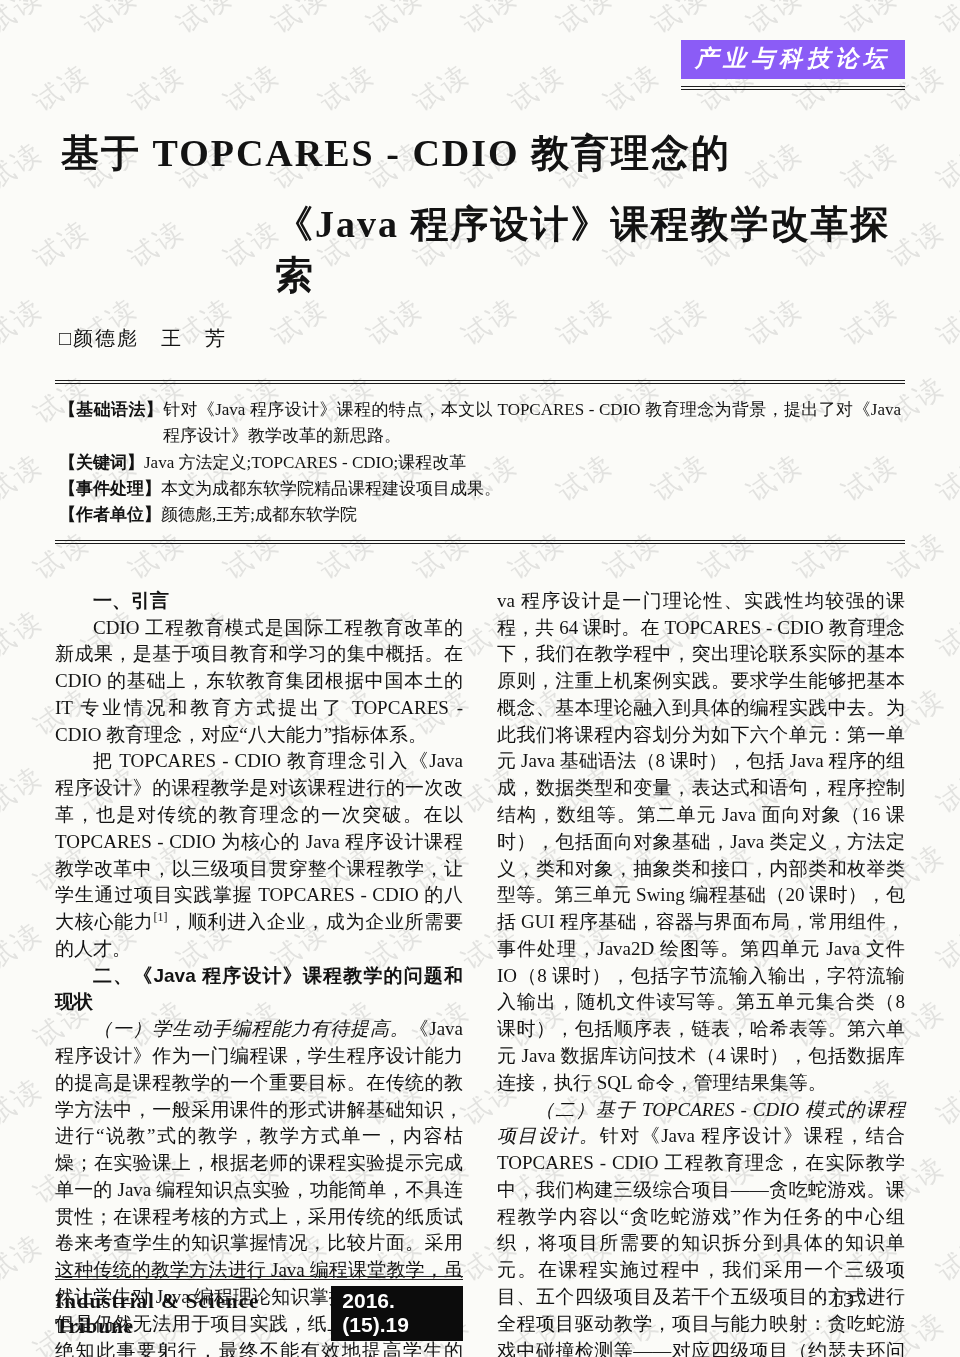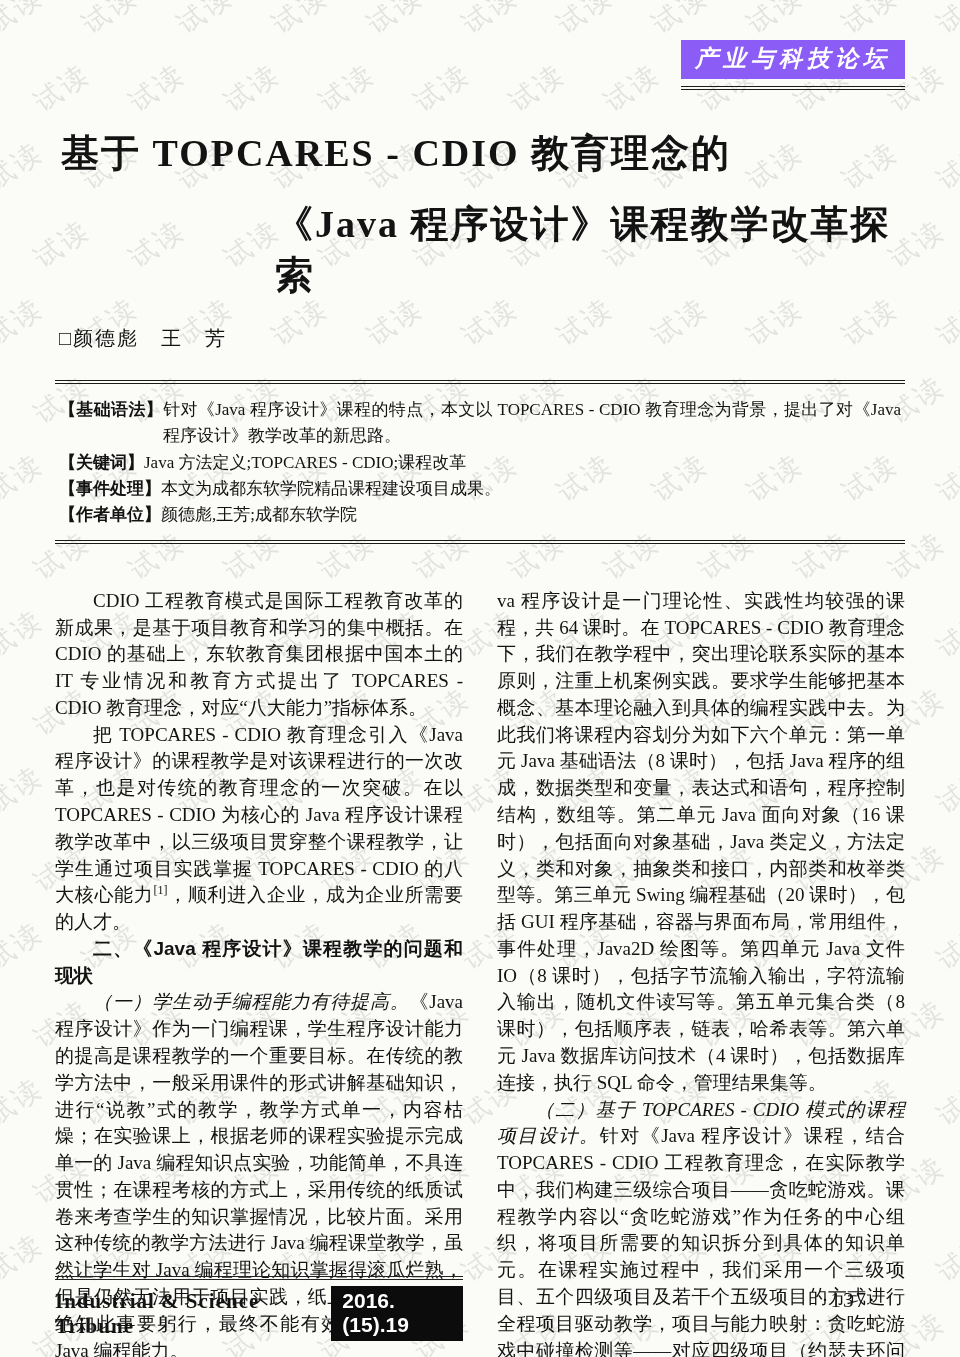--- a/index.html
+++ b/index.html
@@ -315,20 +315,21 @@
 
   <div class="abstract-box">
     <p class="abstract-item"><span class="abstract-label">【基础语法】</span><span>针对《Java 程序设计》课程的特点，本文以 TOPCARES - CDIO 教育理念为背景，提出了对《Java 程序设计》教学改革的新思路。</span></p>
     <p class="abstract-item"><span class="abstract-label">【关键词】</span><span>Java 方法定义;TOPCARES - CDIO;课程改革</span></p>
     <p class="abstract-item"><span class="abstract-label">【事件处理】</span><span>本文为成都东软学院精品课程建设项目成果。</span></p>
     <p class="abstract-item"><span class="abstract-label">【作者单位】</span><span>颜德彪,王芳;成都东软学院</span></p>
   </div>
 
   <div class="columns">
     <div class="col">
+        <p class="heading">一、引言</p>
         <p class="para">CDIO 工程教育模式是国际工程教育改革的新成果，是基于项目教育和学习的集中概括。在 CDIO 的基础上，东软教育集团根据中国本土的 IT 专业情况和教育方式提出了 TOPCARES - CDIO 教育理念，对应“八大能力”指标体系。</p>
         <p class="para">把 TOPCARES - CDIO 教育理念引入《Java 程序设计》的课程教学是对该课程进行的一次改革，也是对传统的教育理念的一次突破。在以 TOPCARES - CDIO 为核心的 Java 程序设计课程教学改革中，以三级项目贯穿整个课程教学，让学生通过项目实践掌握 TOPCARES - CDIO 的八大核心能力<sup>[1]</sup>，顺利进入企业，成为企业所需要的人才。</p>
         <p class="heading">二、《Java 程序设计》课程教学的问题和现状</p>
         <p class="para"><span class="lead">（一）学生动手编程能力有待提高。</span>《Java 程序设计》作为一门编程课，学生程序设计能力的提高是课程教学的一个重要目标。在传统的教学方法中，一般采用课件的形式讲解基础知识，进行“说教”式的教学，教学方式单一，内容枯燥；在实验课上，根据老师的课程实验提示完成单一的 Java 编程知识点实验，功能简单，不具连贯性；在课程考核的方式上，采用传统的纸质试卷来考查学生的知识掌握情况，比较片面。采用这种传统的教学方法进行 Java 编程课堂教学，虽然让学生对 Java 编程理论知识掌握得滚瓜烂熟，但是仍然无法用于项目实践，纸上谈兵终觉浅，绝知此事要躬行，最终不能有效地提高学生的 Java 编程能力。</p>
       </div>
     <div class="col">
         <p class="para-continue">va 程序设计是一门理论性、实践性均较强的课程，共 64 课时。在 TOPCARES - CDIO 教育理念下，我们在教学程中，突出理论联系实际的基本原则，注重上机案例实践。要求学生能够把基本概念、基本理论融入到具体的编程实践中去。为此我们将课程内容划分为如下六个单元：第一单元 Java 基础语法（8 课时），包括 Java 程序的组成，数据类型和变量，表达式和语句，程序控制结构，数组等。第二单元 Java 面向对象（16 课时），包括面向对象基础，Java 类定义，方法定义，类和对象，抽象类和接口，内部类和枚举类型等。第三单元 Swing 编程基础（20 课时），包括 GUI 程序基础，容器与界面布局，常用组件，事件处理，Java2D 绘图等。第四单元 Java 文件 IO（8 课时），包括字节流输入输出，字符流输入输出，随机文件读写等。第五单元集合类（8 课时），包括顺序表，链表，哈希表等。第六单元 Java 数据库访问技术（4 课时），包括数据库连接，执行 SQL 命令，管理结果集等。</p>
         <p class="para"><span class="lead">（二）基于 TOPCARES - CDIO 模式的课程项目设计。</span>针对《Java 程序设计》课程，结合 TOPCARES - CDIO 工程教育理念，在实际教学中，我们构建三级综合项目——贪吃蛇游戏。课程教学内容以“贪吃蛇游戏”作为任务的中心组织，将项目所需要的知识拆分到具体的知识单元。在课程实施过程中，我们采用一个三级项目、五个四级项目及若干个五级项目的方式进行全程项目驱动教学，项目与能力映射：贪吃蛇游戏中碰撞检测等——对应四级项目（约瑟夫环问题求解）——结构化程序设计能力；贪吃蛇游戏中业务逻辑设计——对应四级项目（图形体系定义）——面向对象编程能力；贪吃蛇游戏中界面设计——对应四级项目（简易计算器制作）——GUI 界面编程能力；贪吃蛇游戏中的数据处理——对应四级项目（单词统计）——数据结构应用能力；贪吃蛇游戏中其他相关——对应四级项目（登陆子系统）——使用 JavaAPI 的能力。通过项目的实施锻炼学生应用知识的能力，发展学生的个人能力，达到“做中学，学中做”的一体化教学要求，逐步提高学生的专业技能。</p>
       </div>
   </div>

